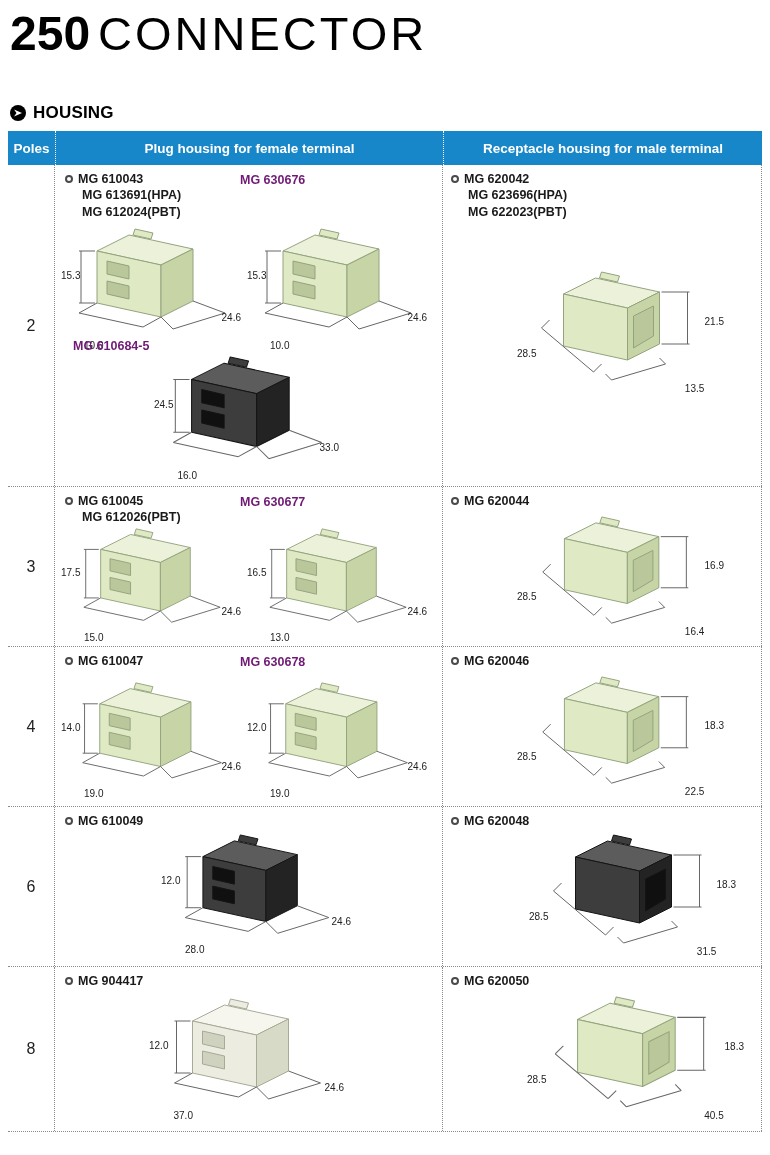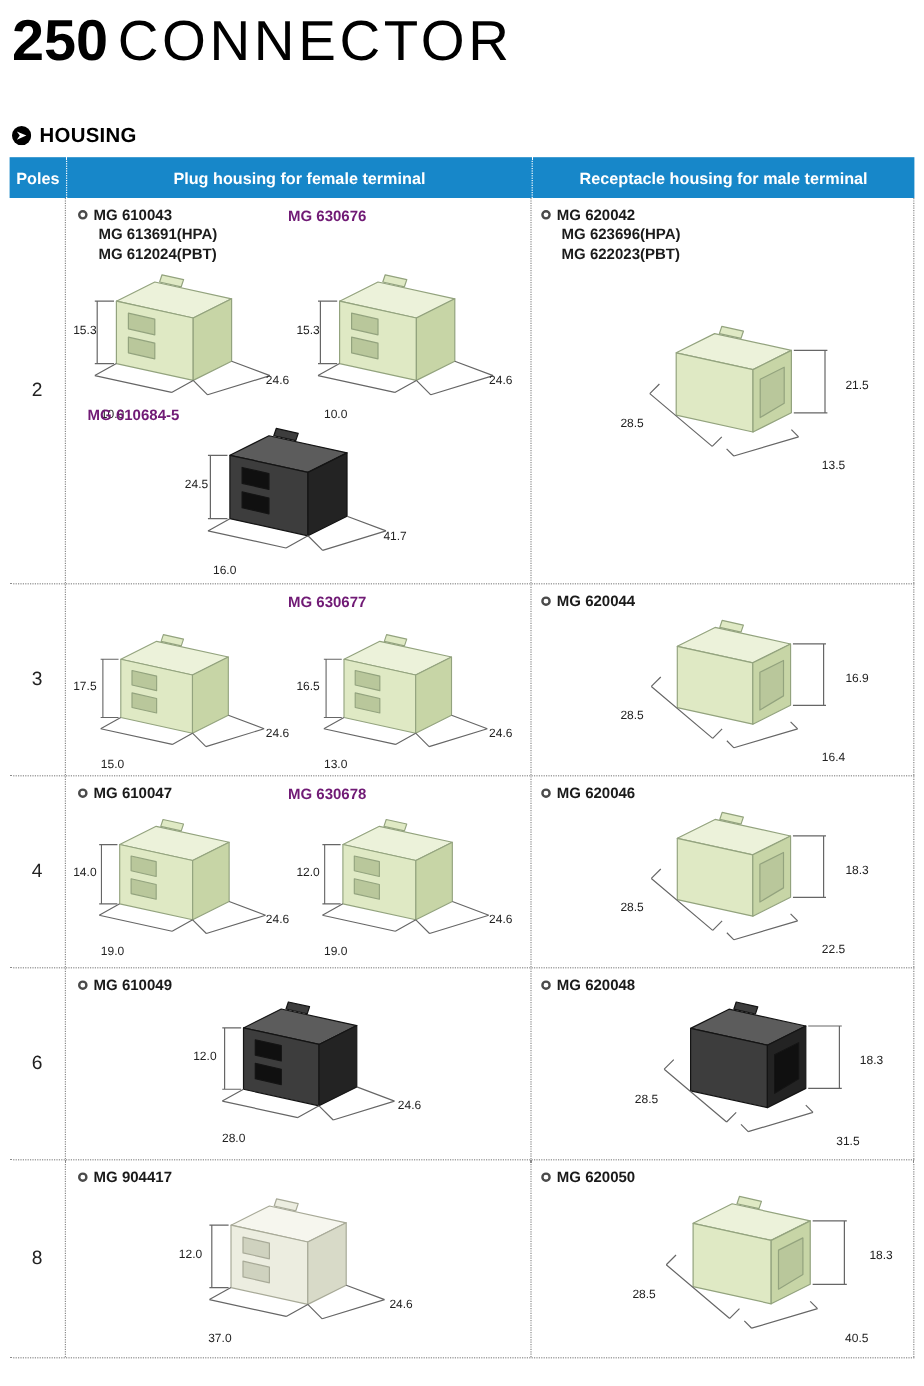--- a/index.html
+++ b/index.html
@@ -157,21 +157,21 @@
           <span class="dim dd">24.6</span>
         </div>
 
         <span class="plabel" style="left:18px; top:174px">MG 610684-5</span>
         <div class="fig fl black" style="left:105px; top:190px; width:175px; height:122px">
           <svg>
               <use href="#connL"></use>
             </svg>
           <span class="dim dh">24.5</span>
           <span class="dim dw">16.0</span>
-          <span class="dim dd">41.7</span>
+          <span class="dim dd">33.0</span>
         </div>
       </div>
       <div class="cr">
         <div class="parts" style="left:8px; top:6px">
           <div class="pline">
               <span class="ring"></span>
               <span>MG 620042</span>
             </div>
           <div class="pline ind">
               <span>MG 623696(HPA)</span>
@@ -187,20 +187,29 @@
           <span class="dim dd2">28.5</span>
           <span class="dim dh2">21.5</span>
           <span class="dim dw2">13.5</span>
         </div>
       </div>
     </div>
 
     <div class="trow" style="height:160px">
       <div class="cp">3</div>
       <div class="cl">
+        <div class="parts" style="left:10px; top:6px">
+          <div class="pline">
+              <span class="ring"></span>
+              <span>MG 610045</span>
+            </div>
+          <div class="pline ind">
+              <span>MG 612026(PBT)</span>
+            </div>
+        </div>
         <span class="plabel" style="left:185px; top:8px">MG 630677</span>
         <div class="fig fl green" style="left:12px; top:40px; width:170px; height:112px">
           <svg>
               <use href="#connL"></use>
             </svg>
           <span class="dim dh">17.5</span>
           <span class="dim dw">15.0</span>
           <span class="dim dd">24.6</span>
         </div>
         <div class="fig fl green" style="left:198px; top:40px; width:170px; height:112px">

